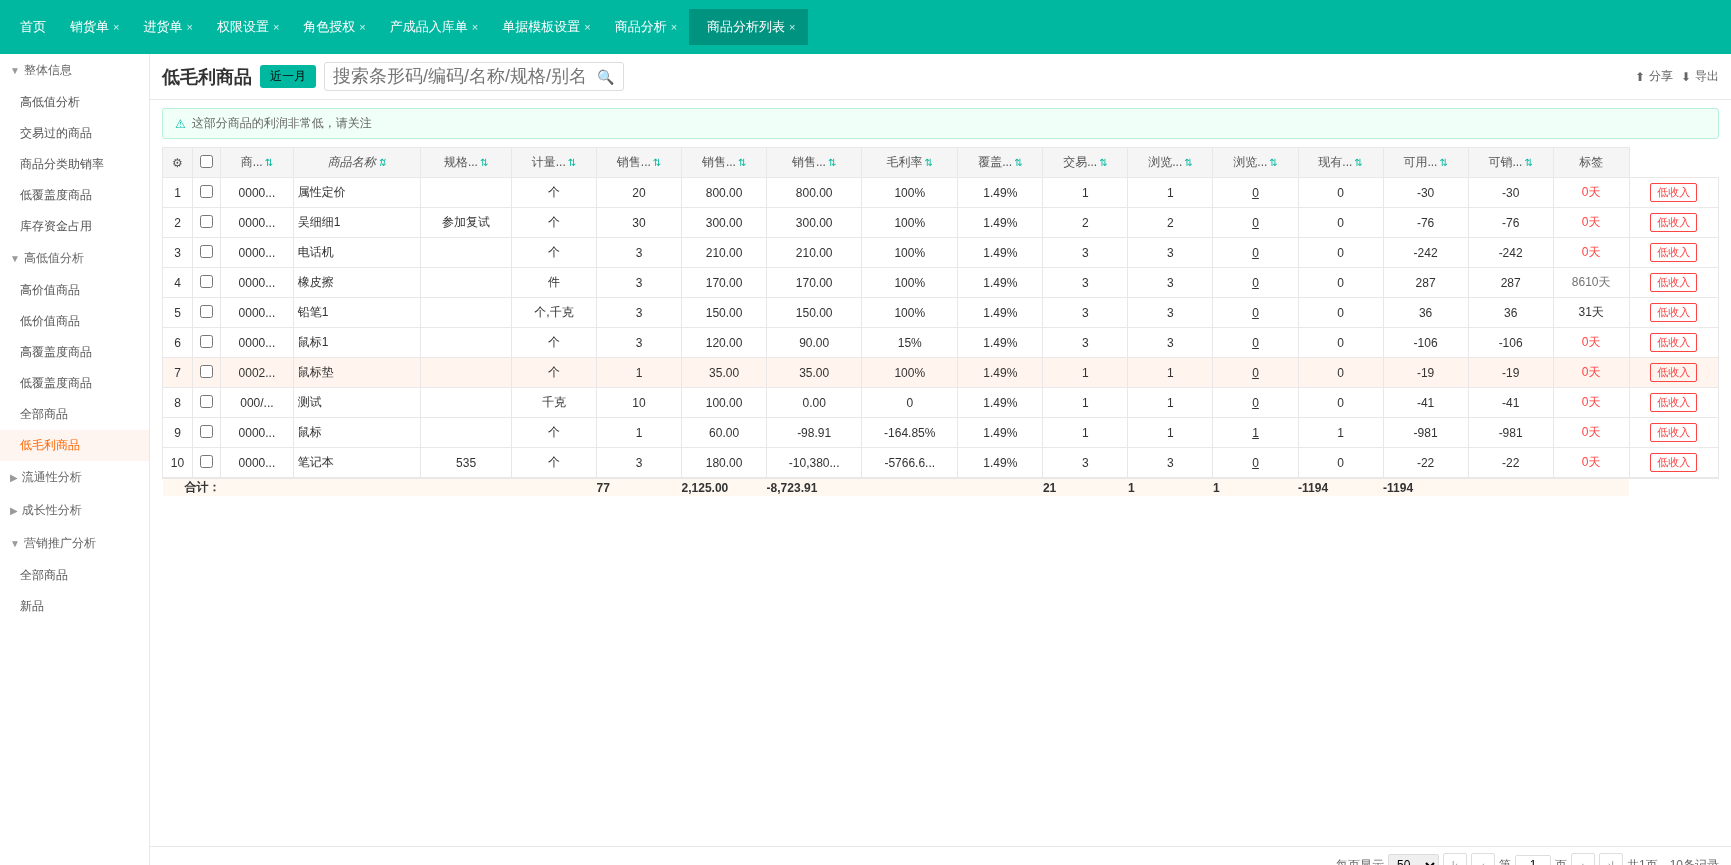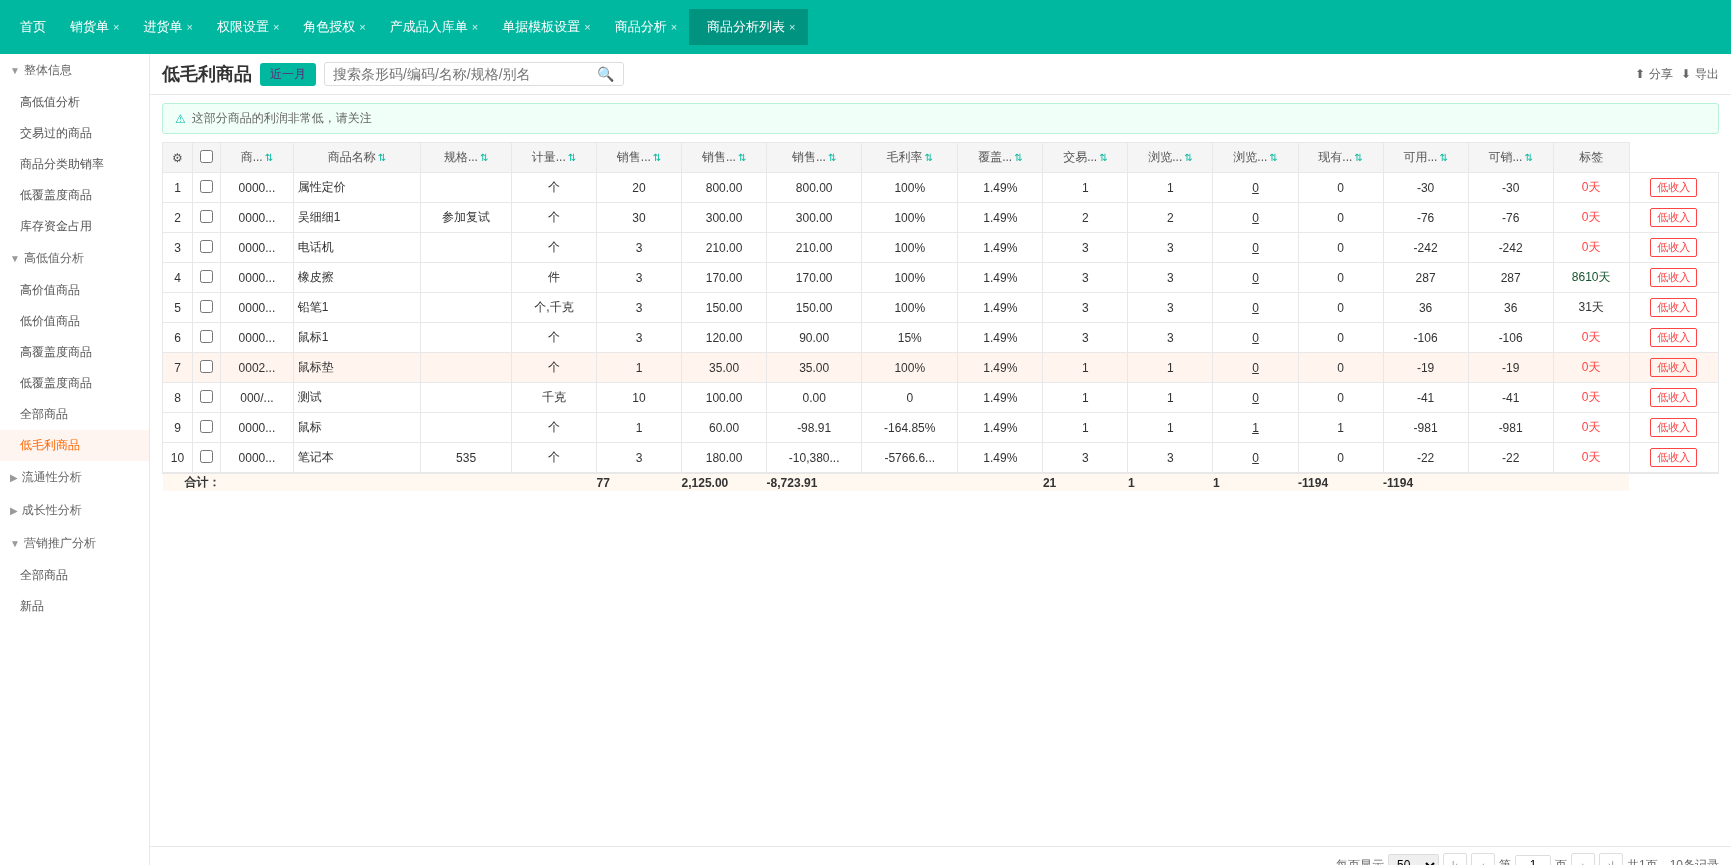--- a/index.html
+++ b/index.html
@@ -76,40 +76,40 @@
       border-bottom: 1px solid #e8e8e8;
       gap: 8px;
     }
     .page-title {
       font-size: 18px;
       font-weight: bold;
       color: #333;
     }
     .filter-btn {
       background: #00b8a0;
-      color: #701a75;
+      color: #000000;
       border: none;
       border-radius: 3px;
       padding: 3px 10px;
       font-size: 12px;
       cursor: pointer;
     }
     .search-box {
       display: flex;
       align-items: center;
       border: 1px solid #ddd;
       border-radius: 3px;
       padding: 3px 8px;
       flex: 1;
       max-width: 300px;
     }
     .search-box input {
       border: none;
       outline: none;
-      font-size: 14px;
+      font-size: 18px;
       width: 100%;
       color: #999;
     }
     .header-actions {
       margin-left: auto;
       display: flex;
       gap: 8px;
     }
     .header-action-btn {
       display: flex;
@@ -345,21 +345,21 @@
       <span>这部分商品的利润非常低，请关注</span>
     </div>
 
     <div class="table-container">
       <table>
         <thead>
           <tr>
             <th style="width:30px;">⚙</th>
             <th style="width:28px;"><input type="checkbox" style=""></th>
             <th><span>商...</span><span class="sort-icon">⇅</span></th>
-            <th style="min-width:80px;"><span>商品名称</span><span class="sort-icon">⇅</span></th>
+            <th style="min-width:80px;font-style:italic;"><span>商品名称</span><span class="sort-icon">⇅</span></th>
             <th><span>规格...</span><span class="sort-icon">⇅</span></th>
             <th><span>计量...</span><span class="sort-icon">⇅</span></th>
             <th><span>销售...</span><span class="sort-icon">⇅</span></th>
             <th><span>销售...</span><span class="sort-icon">⇅</span></th>
             <th><span>销售...</span><span class="sort-icon">⇅</span></th>
             <th><span>毛利率</span><span class="sort-icon">⇅</span></th>
             <th><span>覆盖...</span><span class="sort-icon">⇅</span></th>
             <th><span>交易...</span><span class="sort-icon">⇅</span></th>
             <th><span>浏览...</span><span class="sort-icon">⇅</span></th>
             <th><span>浏览...</span><span class="sort-icon">⇅</span></th>
@@ -444,21 +444,21 @@
       <td>170.00</td>
       <td>170.00</td>
       <td>100%</td>
       <td>1.49%</td>
       <td>3</td>
       <td>3</td>
       <td class="underline">0</td>
       <td>0</td>
       <td>287</td>
       <td>287</td>
-      <td style="color:#14532d;">8610天</td>
+      <td style="color:#737373;">8610天</td>
       <td><span class="tag-badge tag-low-income">低收入</span></td>
     </tr>
             <tr>
       <td>5</td>
       <td class="checkbox-cell"><input type="checkbox" style=""></td>
       <td>0000...</td>
       <td style="text-align:left; color:#333;">铅笔1</td>
       <td></td>
       <td>个,千克</td>
       <td>3</td>

